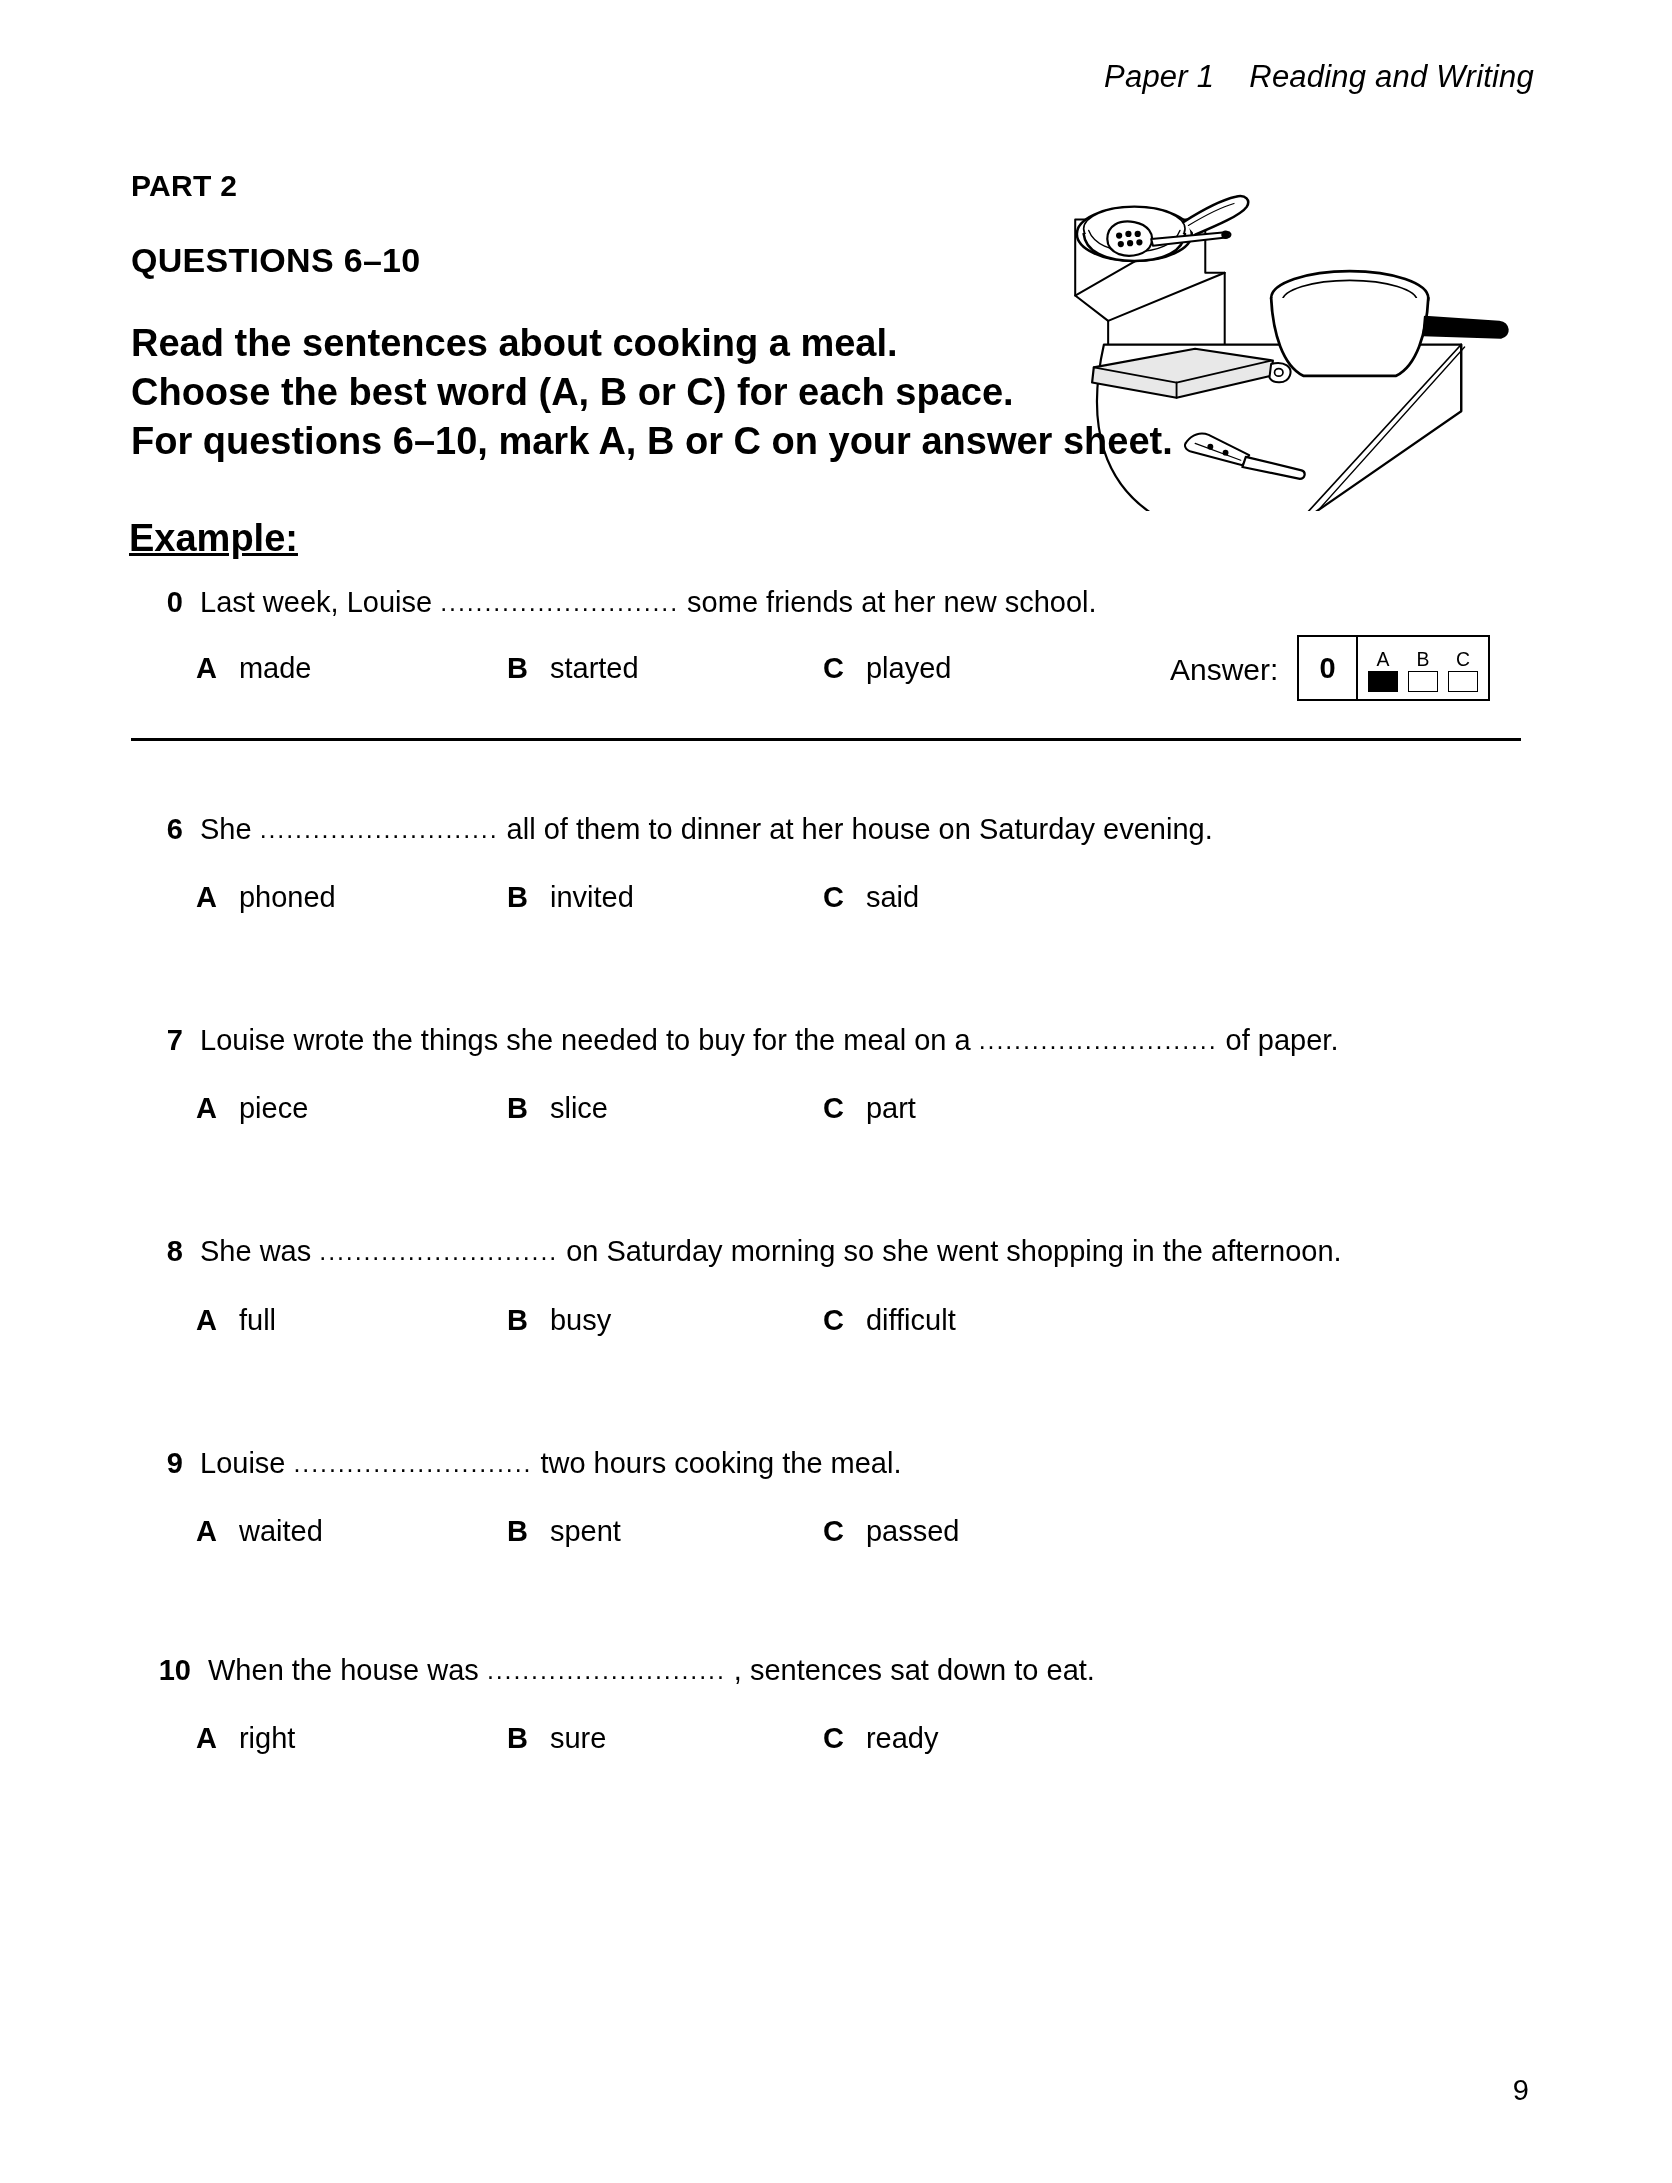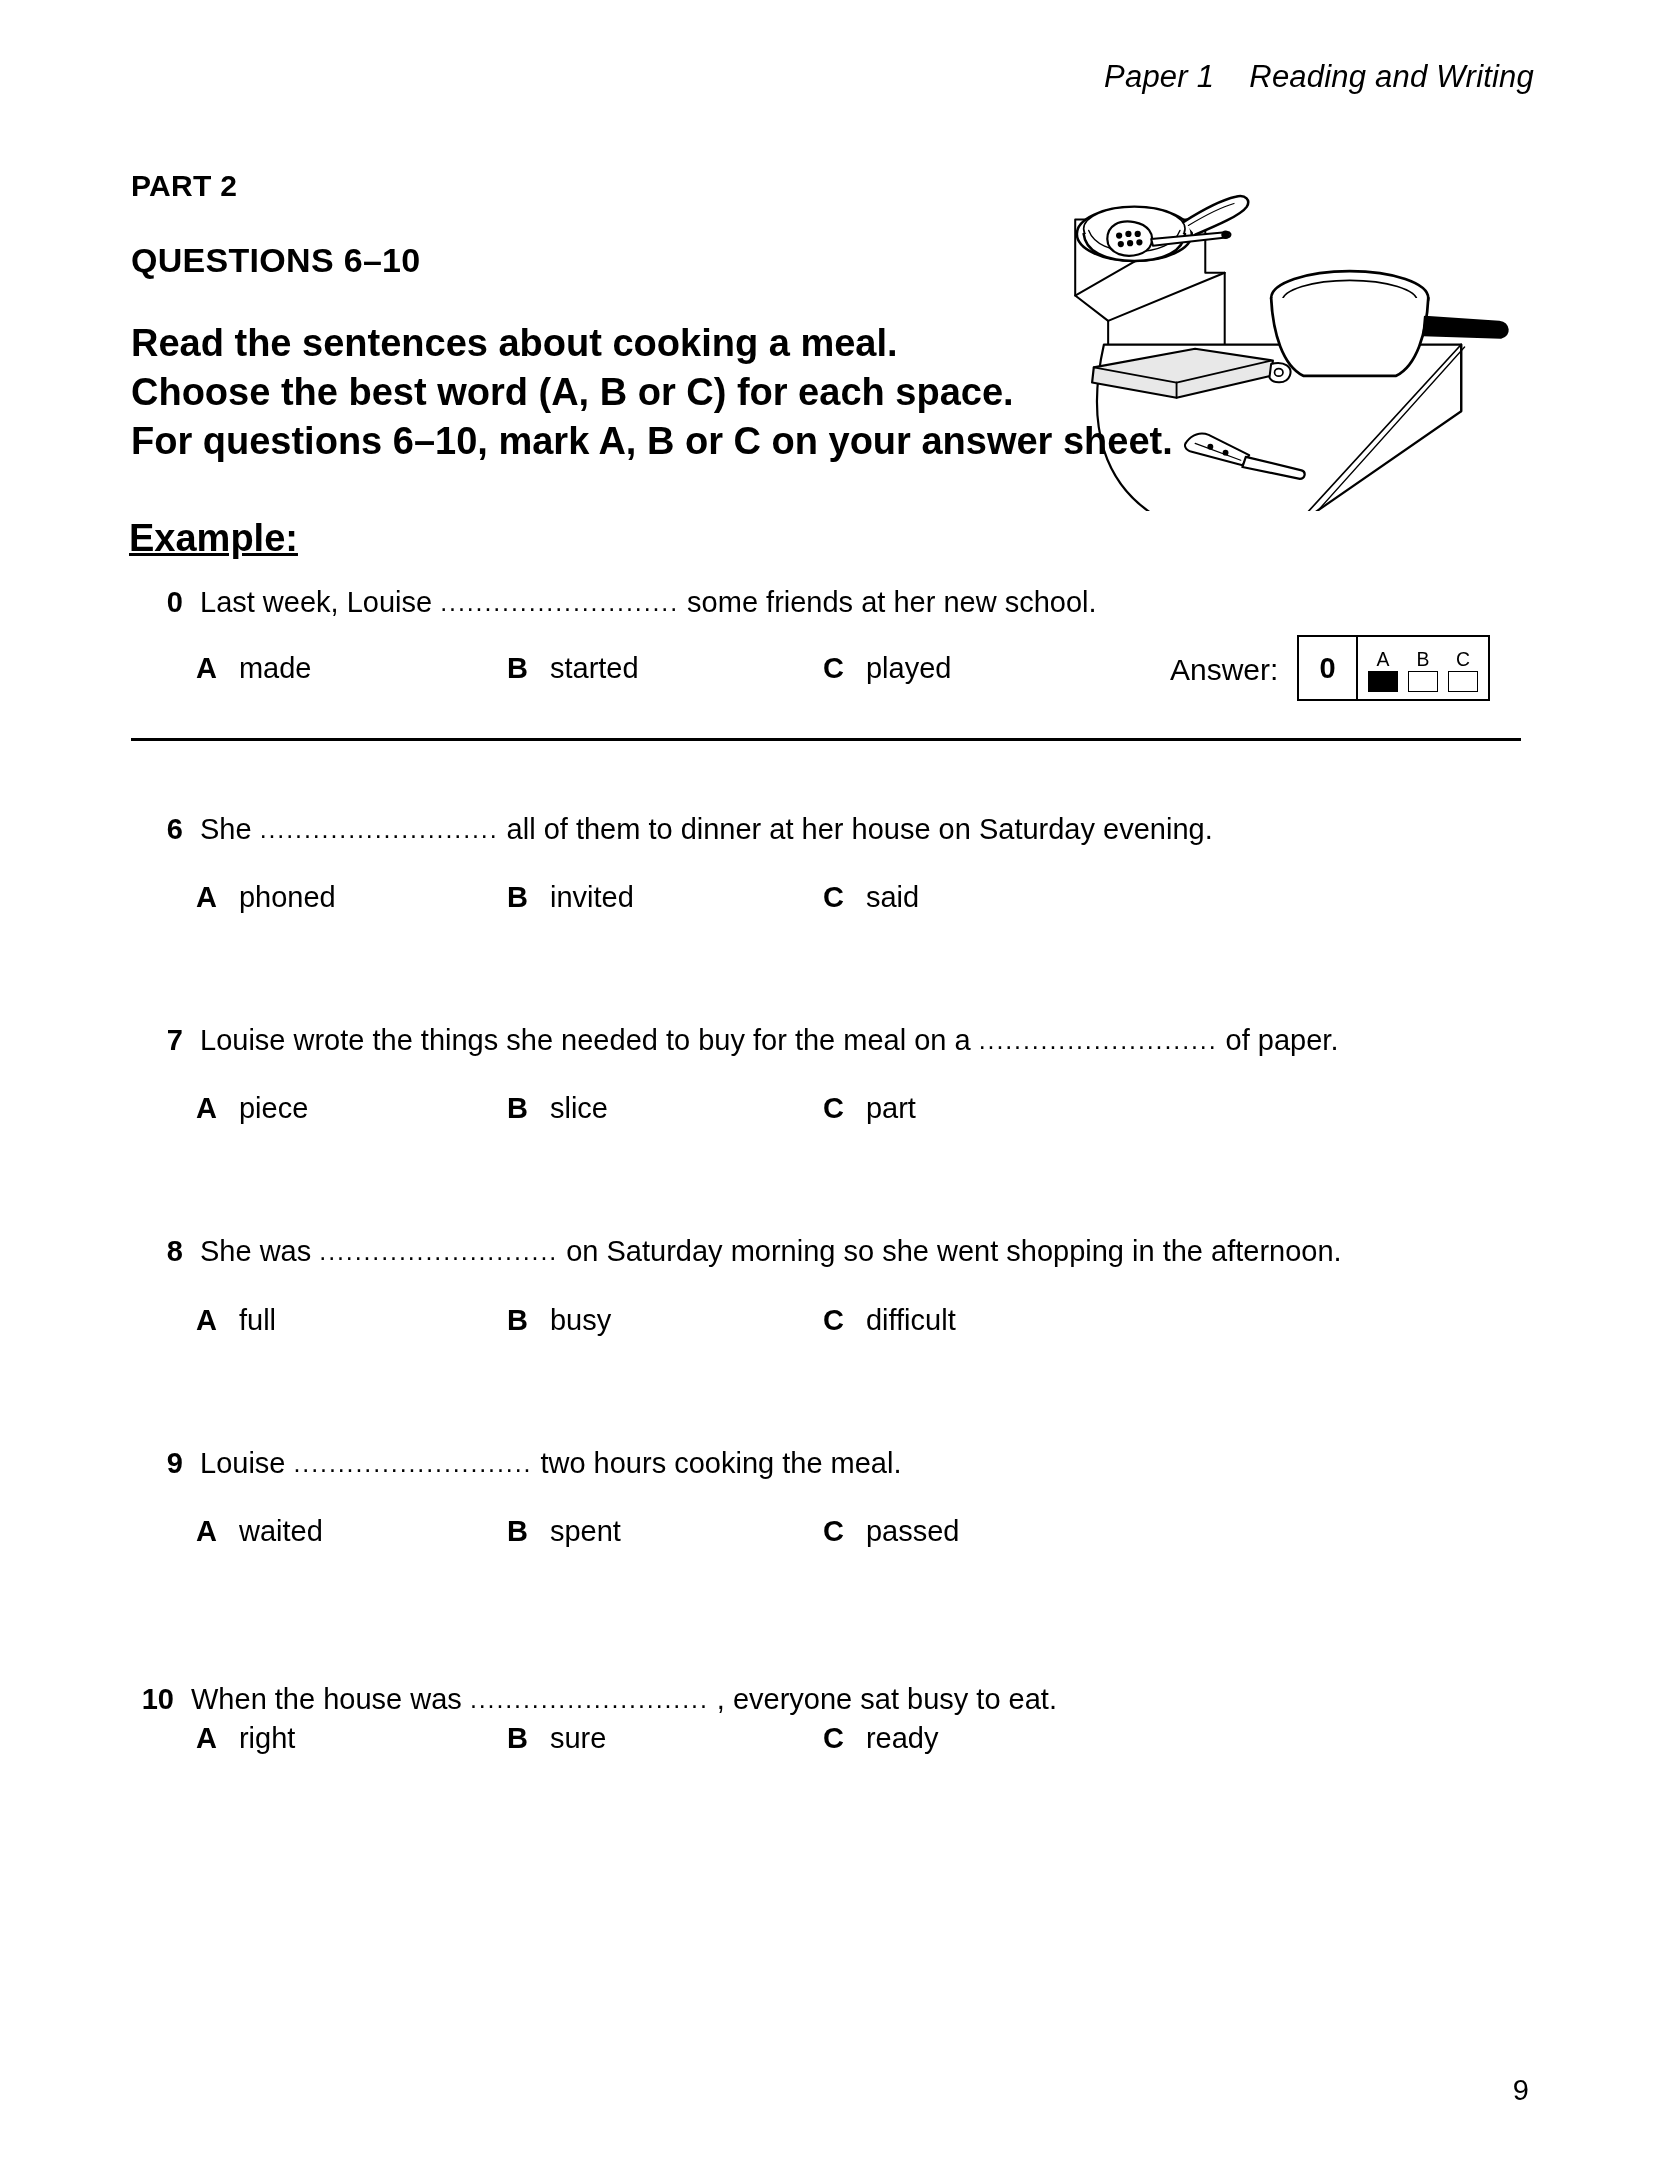--- a/index.html
+++ b/index.html
@@ -382,23 +382,23 @@
     <div class="opt opt-b">
       <span class="opt-letter">B</span>
       <span>spent</span>
     </div>
     <div class="opt opt-c">
       <span class="opt-letter">C</span>
       <span>passed</span>
     </div>
   </div>
 
-  <div class="qline" style="left:122px; top:1654px;margin-top:29px;">
+  <div class="qline" style="left:139px; top:1654px;">
     <span class="qnum">10</span>
-    <span class="qtext"><span>When the house was </span><span class="dots">...........................</span><span> , everyone sat busy to eat.</span></span>
+    <span class="qtext"><span>When the house was </span><span class="dots">...........................</span><span> , sentences sat down to eat.</span></span>
   </div>
   <div class="options" style="left:196px; top:1722px;">
     <div class="opt opt-a">
       <span class="opt-letter">A</span>
       <span>right</span>
     </div>
     <div class="opt opt-b">
       <span class="opt-letter">B</span>
       <span>sure</span>
     </div>

